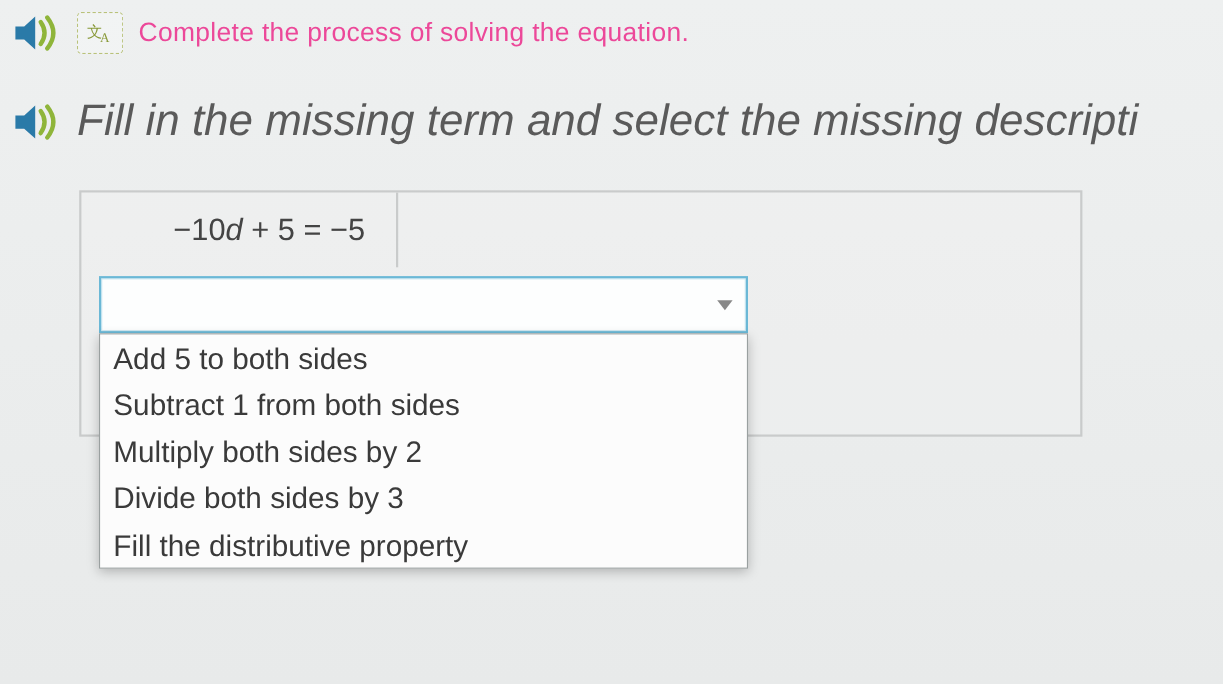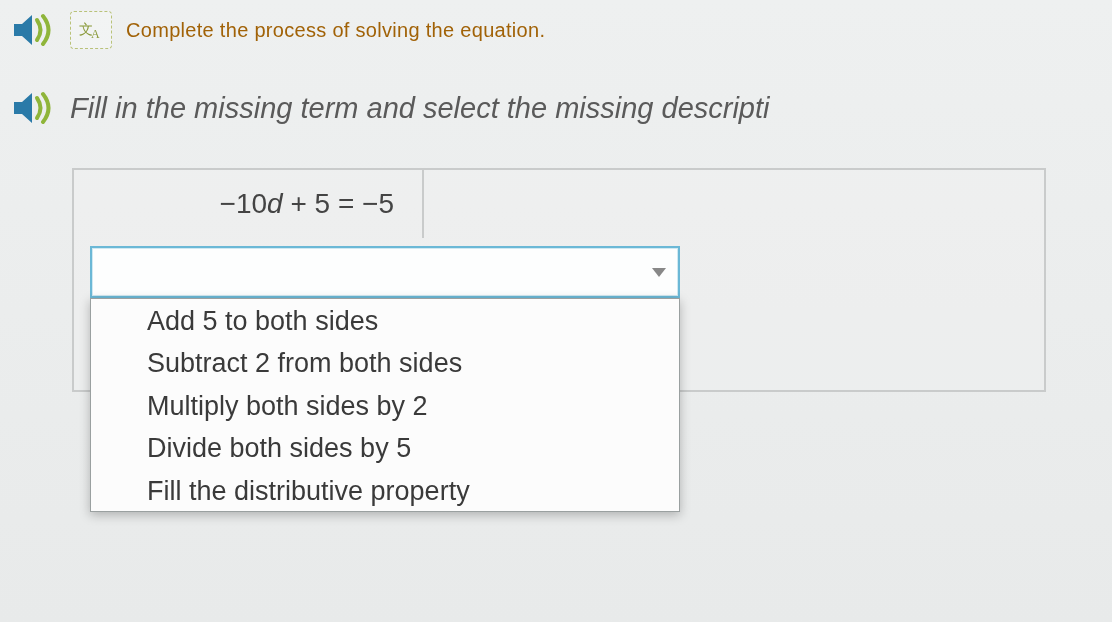--- a/index.html
+++ b/index.html
@@ -24,42 +24,42 @@
       border: 1px dashed #b9c27a;
       border-radius: 4px;
       display: flex;
       align-items: center;
       justify-content: center;
       color: #8a9a3a;
       font-size: 20px;
       background: rgba(255,255,255,0.25);
     }
     .instruction-main {
-      font-size: 20px;
-      color: #a16207;
+      font-size: 24px;
+      color: #ec4899;
       letter-spacing: 0.3px;
     }
     .instruction-sub {
-      font-size: 29px;
+      font-size: 40px;
       color: #5a5a5a;
       font-style: italic;
       white-space: nowrap;
     }
     .workbox {
       margin: 30px 0 0 72px;
       border: 2px solid #c9cbcb;
       display: inline-block;
       background: rgba(255,255,255,0.1);
     }
     .workrow {
       display: flex;
       align-items: center;
     }
     .eqcell {
-      width: 350px;
+      width: 288px;
       padding: 18px 28px 18px 20px;
       font-size: 28px;
       color: #444;
       text-align: right;
       border-right: 2px solid #c9cbcb;
     }
     .eqcell .var { font-style: italic; }
     .desc-cell {
       width: 620px;
       padding: 8px 16px;
@@ -101,21 +101,20 @@
       background: #fcfcfc;
       box-shadow: 0 3px 10px rgba(0,0,0,0.25);
       z-index: 10;
     }
     .dropdown-item {
       padding: 4px 12px 2px 12px;
       font-size: 27px;
       color: #3a3a3a;
       cursor: pointer;
       line-height: 1.35;
-      margin-left: 44px;
     }
     .row2 { padding-top: 28px; }
     .eq-line { white-space: nowrap; }
   </style>
 </head>
 <body>
 
 
 
 
@@ -160,23 +159,23 @@
     <div class="desc-cell" style="border-left:none;"></div>
   </div>
 
   <div class="workrow">
     <div class="desc-cell">
       <div class="dropdown-box">
         <span class="dropdown-arrow"></span>
       </div>
       <div class="dropdown-list">
         <div class="dropdown-item">Add 5 to both sides</div>
-        <div class="dropdown-item">Subtract 2 from both sides</div>
+        <div class="dropdown-item">Subtract 1 from both sides</div>
         <div class="dropdown-item">Multiply both sides by 2</div>
-        <div class="dropdown-item">Divide both sides by 5</div>
+        <div class="dropdown-item">Divide both sides by 3</div>
         <div class="dropdown-item">Fill the distributive property</div>
       </div>
     </div>
   </div>
 
   <div class="workrow">
     <div class="eqcell">
       <span class="eq-line">
         <span class="var">d</span><span> = </span><span class="answer-input"></span>
       </span>

